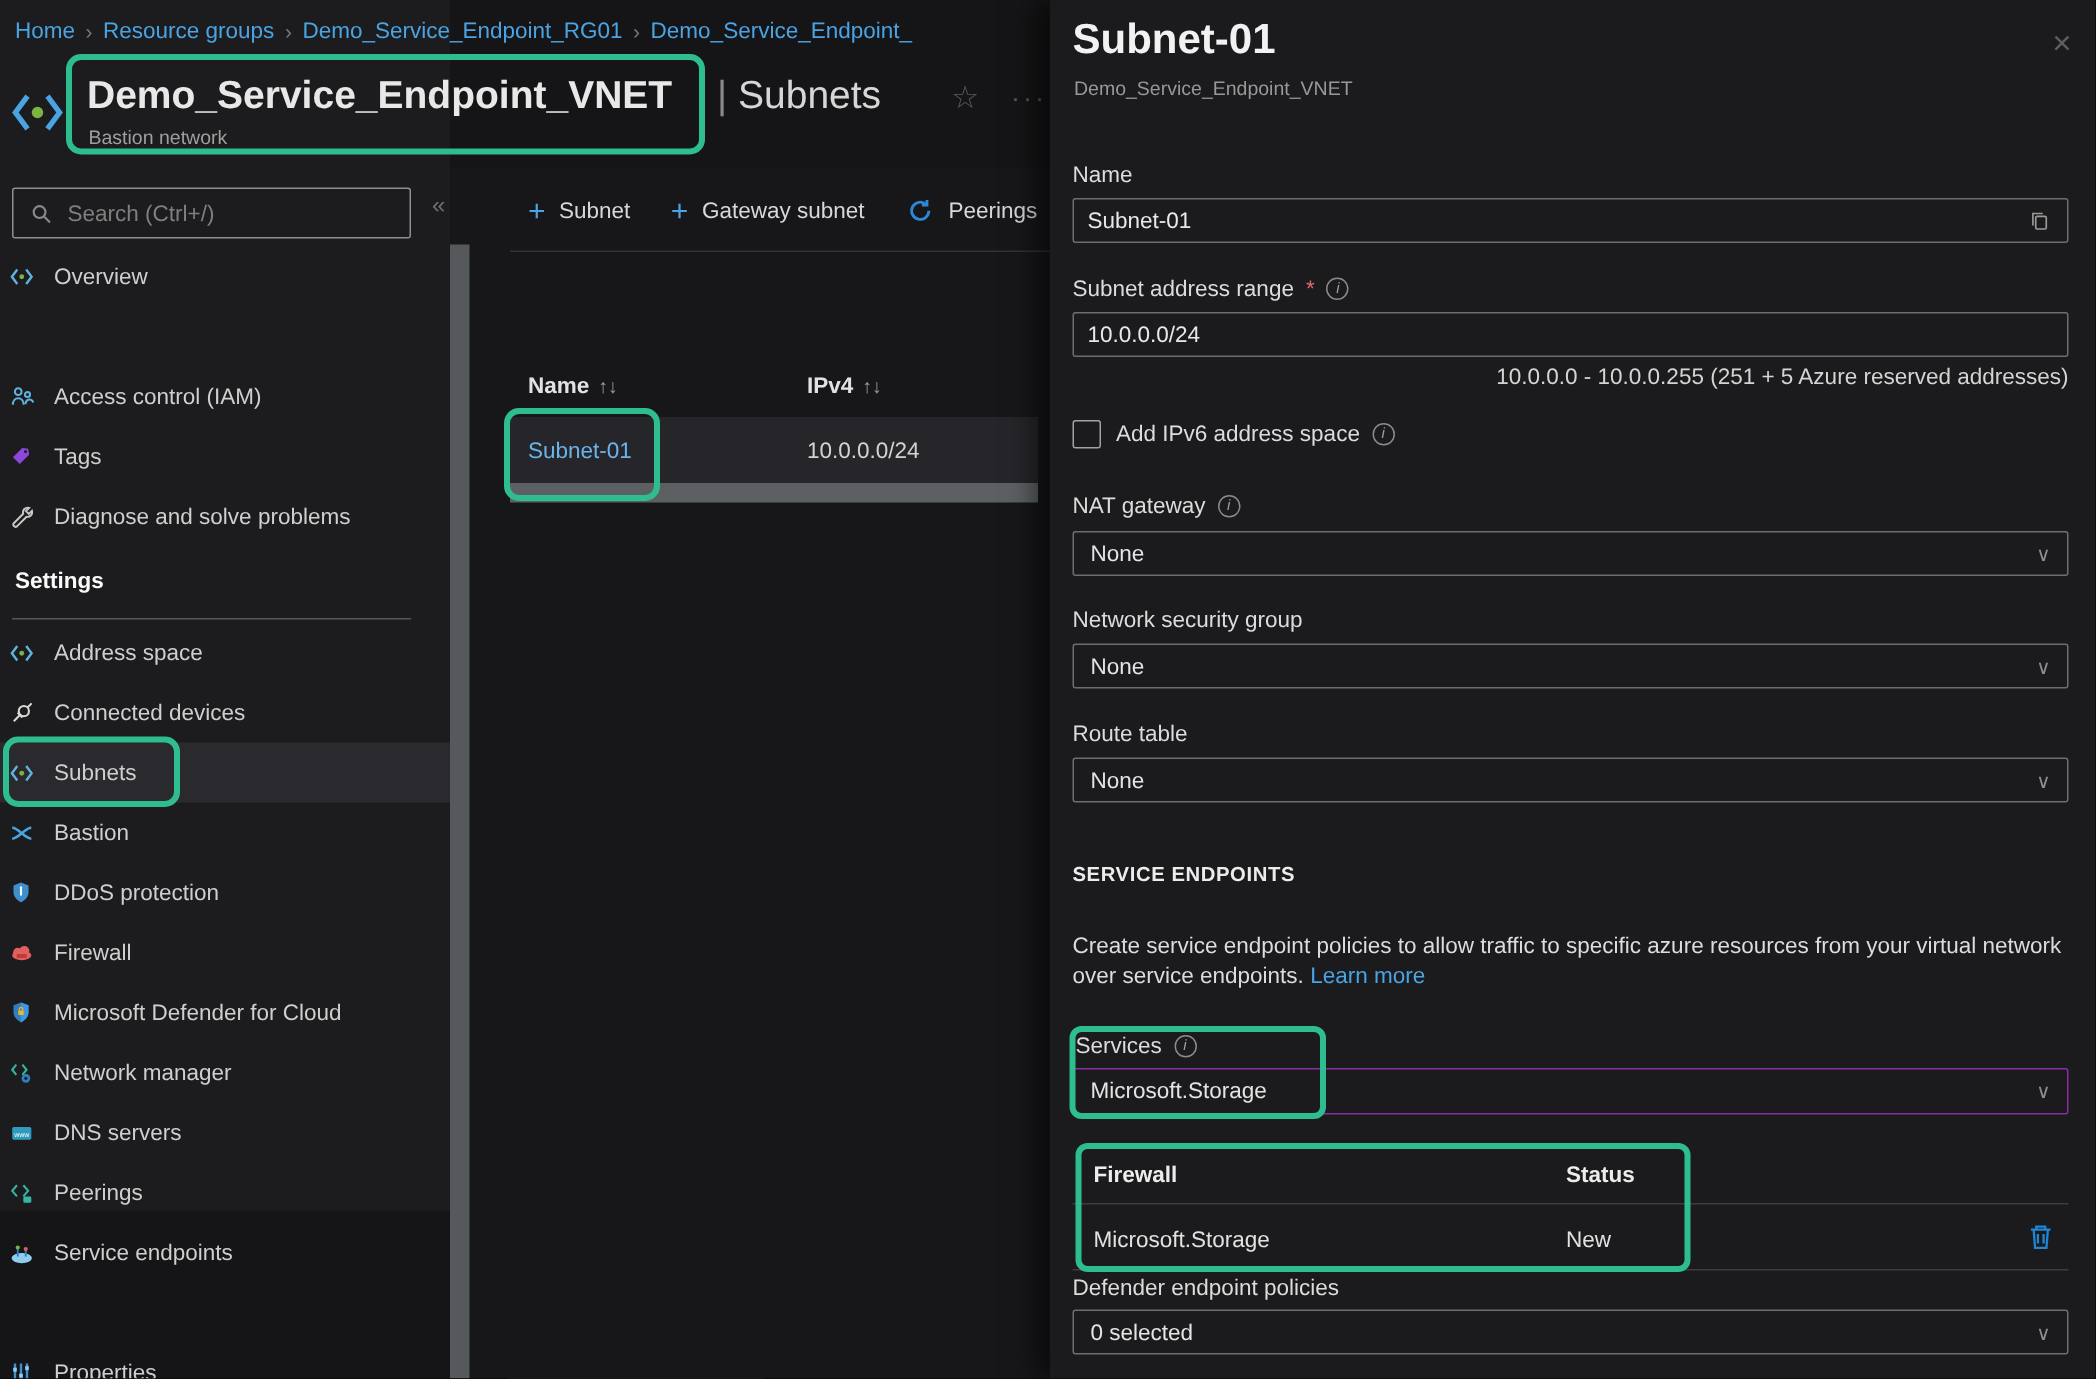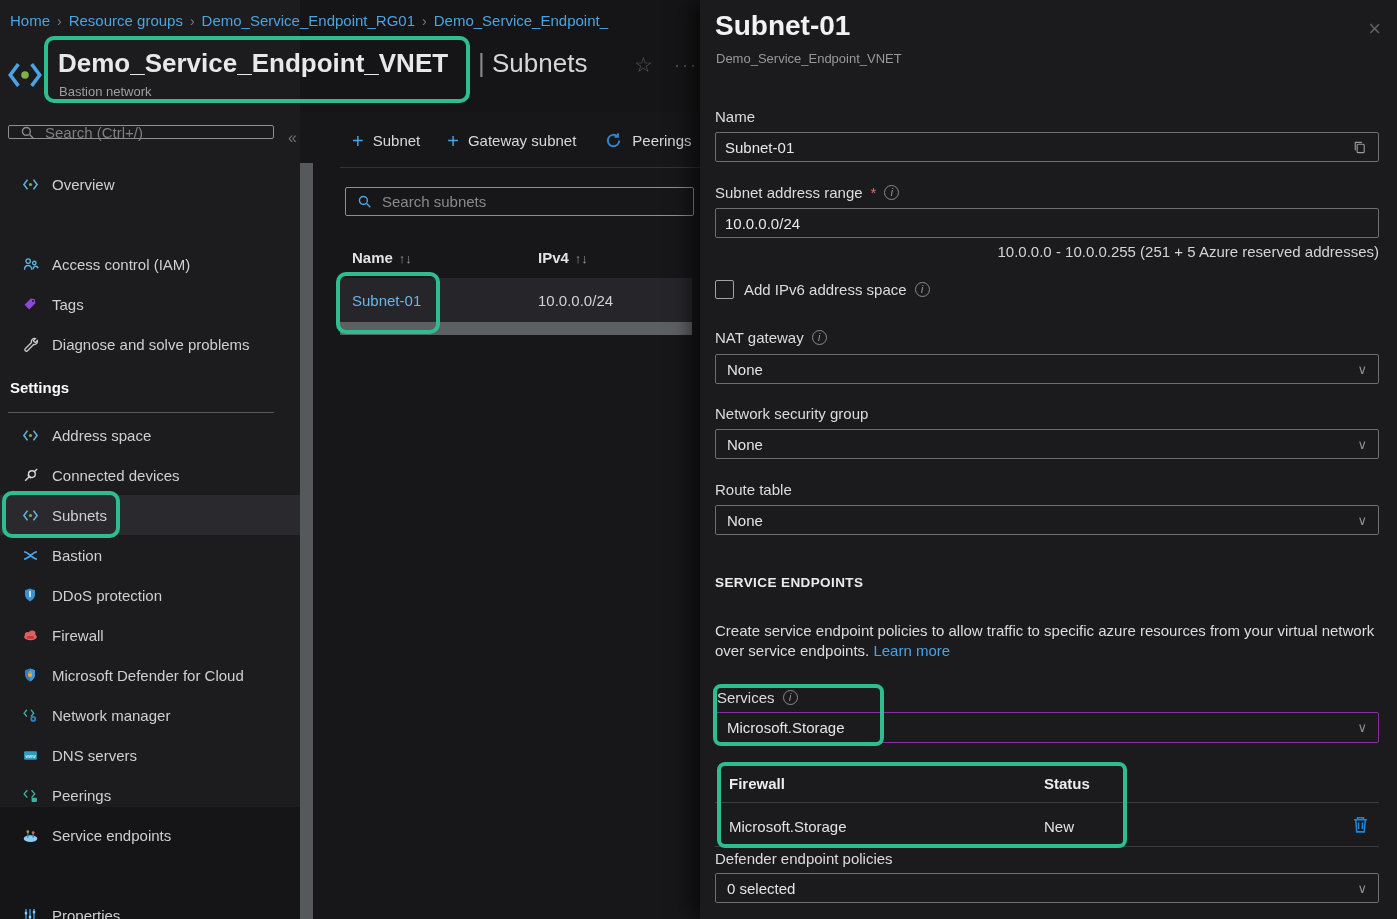--- a/index.html
+++ b/index.html
@@ -23,30 +23,30 @@
   .title-section { left:492px; top:48px; font-size:26px; color:#d6d6d6; }
   .star { left:634px; top:53px; font-size:21px; color:#585858; }
   .dots { left:674px; top:55px; font-size:18px; color:#585858; letter-spacing:2px; }
 
   .hl { position:absolute; border:4px solid #2ebd8f; border-radius:10px; pointer-events:none; }
   .hl-title { left:44px; top:36px; width:426px; height:67px; }
   .hl-subnets { left:2px; top:491px; width:118px; height:47px; }
   .hl-rowname { left:336px; top:272px; width:104px; height:62px; }
 
   
-  .side-search { left:8px; top:125px; width:266px; height:14px; border:1px solid #8f8f8f; border-radius:2px;
+  .side-search { left:8px; top:125px; width:266px; height:34px; border:1px solid #8f8f8f; border-radius:2px;
                  background:#1c1c1e; display:flex; align-items:center; gap:8px; padding:0 8px; }
   .side-search input, .sub-search input { background:transparent; border:0; outline:0; color:#e0e0e0;
                  font-size:15px; font-family:inherit; width:100%; }
   .side-search input::placeholder { color:#7f7f7f; }
   .sub-search input::placeholder { color:#8a8a8a; }
   .collapse { left:288px; top:129px; color:#6f6f6f; font-size:16px; }
 
   .srow { position:absolute; left:0; width:300px; height:40px; display:flex; align-items:center;
-          gap:12px; padding-left:20px; color:#cfcfcf; cursor:pointer; }
+          gap:12px; padding-left:4px; color:#cfcfcf; cursor:pointer; }
   .srow .lbl { white-space:nowrap; }
   .srow.sel { background:#2a2a2e; }
   .ic { width:20px; height:20px; display:inline-flex; align-items:center; justify-content:center; flex:none; }
   .settings-hd { left:10px; top:379px; font-weight:bold; color:#fafafa; }
   .side-div { left:8px; top:412px; width:266px; height:1px; background:#565656; }
   .vscroll { left:300px; top:163px; width:13px; height:756px; background:#56595c; }
 
   
   .toolbar { left:352px; top:127px; height:27px; display:flex; gap:27px; align-items:center; white-space:nowrap; }
   .tbtn { display:flex; align-items:center; gap:9px; color:#d8d8d8; cursor:pointer; }
@@ -311,29 +311,20 @@
           <svg width="17" height="17" viewBox="0 0 16 16" fill="none" stroke="#2e87d4" stroke-width="1.8">
             <path d="M13.4 8A5.4 5.4 0 1 1 11.6 4"></path>
             <path d="M12.2 1.2v3.2H9"></path>
           </svg>
         </span>
       <span>Peerings</span>
     </span>
   </div>
   <div class="abs tb-div"></div>
 
-  <div class="abs sub-search">
-    <span class="ic" style="color:#4aa3e3">
-      <svg width="15" height="15" viewBox="0 0 16 16" fill="none" stroke="currentColor" stroke-width="1.5">
-          <circle cx="6.8" cy="6.8" r="4.2"></circle>
-          <path d="m10.2 10.2 4 4"></path>
-        </svg>
-    </span>
-    <input placeholder="Search subnets" style="">
-  </div>
 
   <div class="abs" style="left:352px;top:249px">
     <span class="th">Name</span><span class="sort">↑↓</span>
   </div>
   <div class="abs" style="left:538px;top:249px">
     <span class="th">IPv4</span><span class="sort">↑↓</span>
   </div>
   <div class="abs trow">
     <span class="cell-name">Subnet-01</span>
     <span class="cell-ip">10.0.0.0/24</span>

